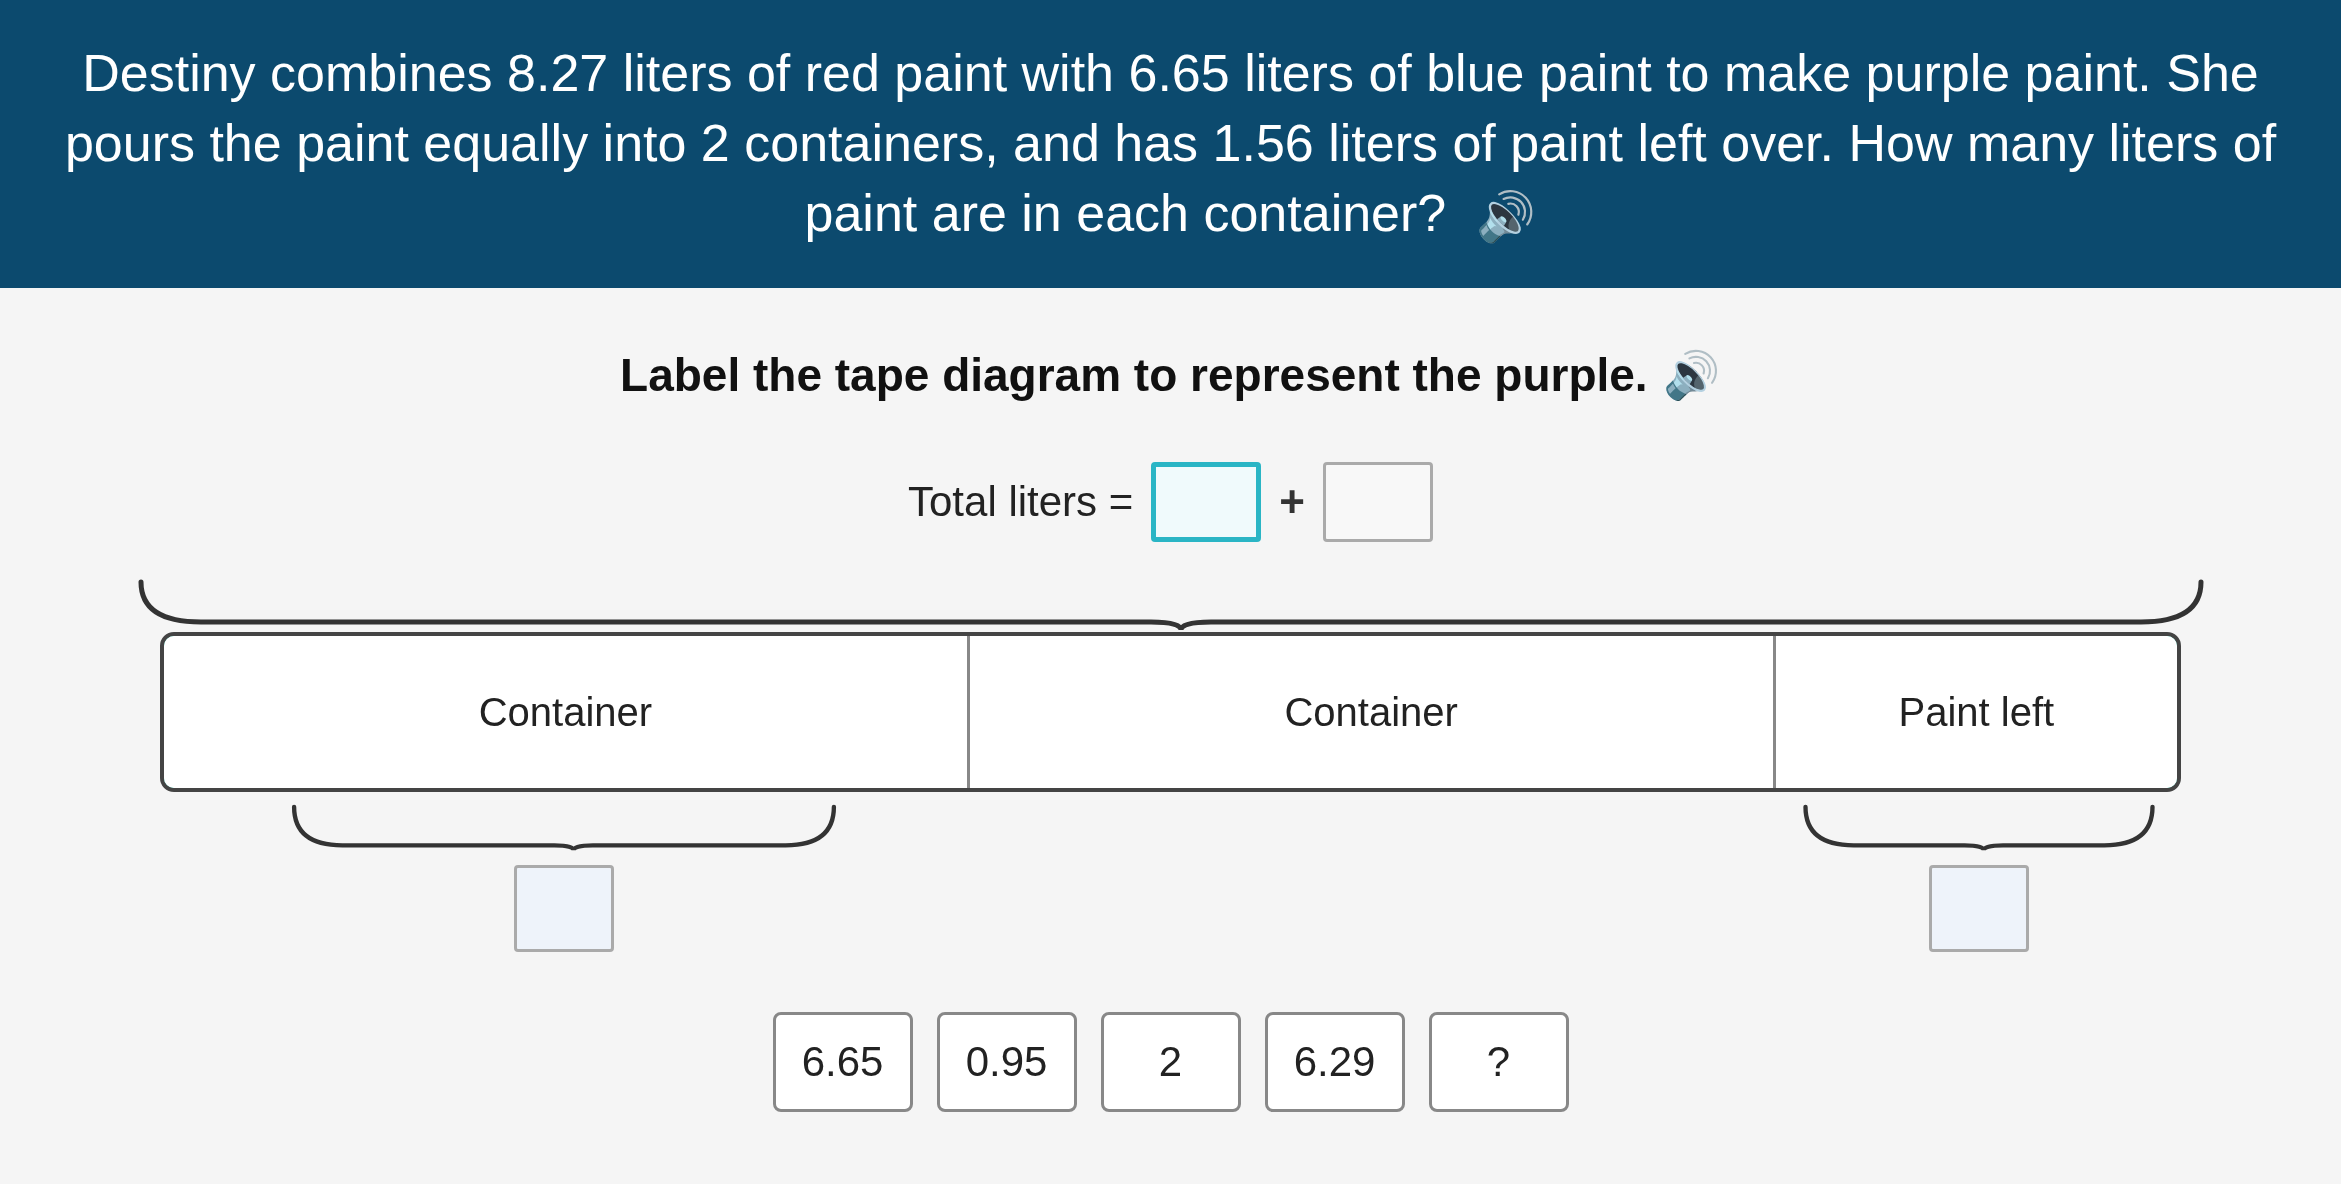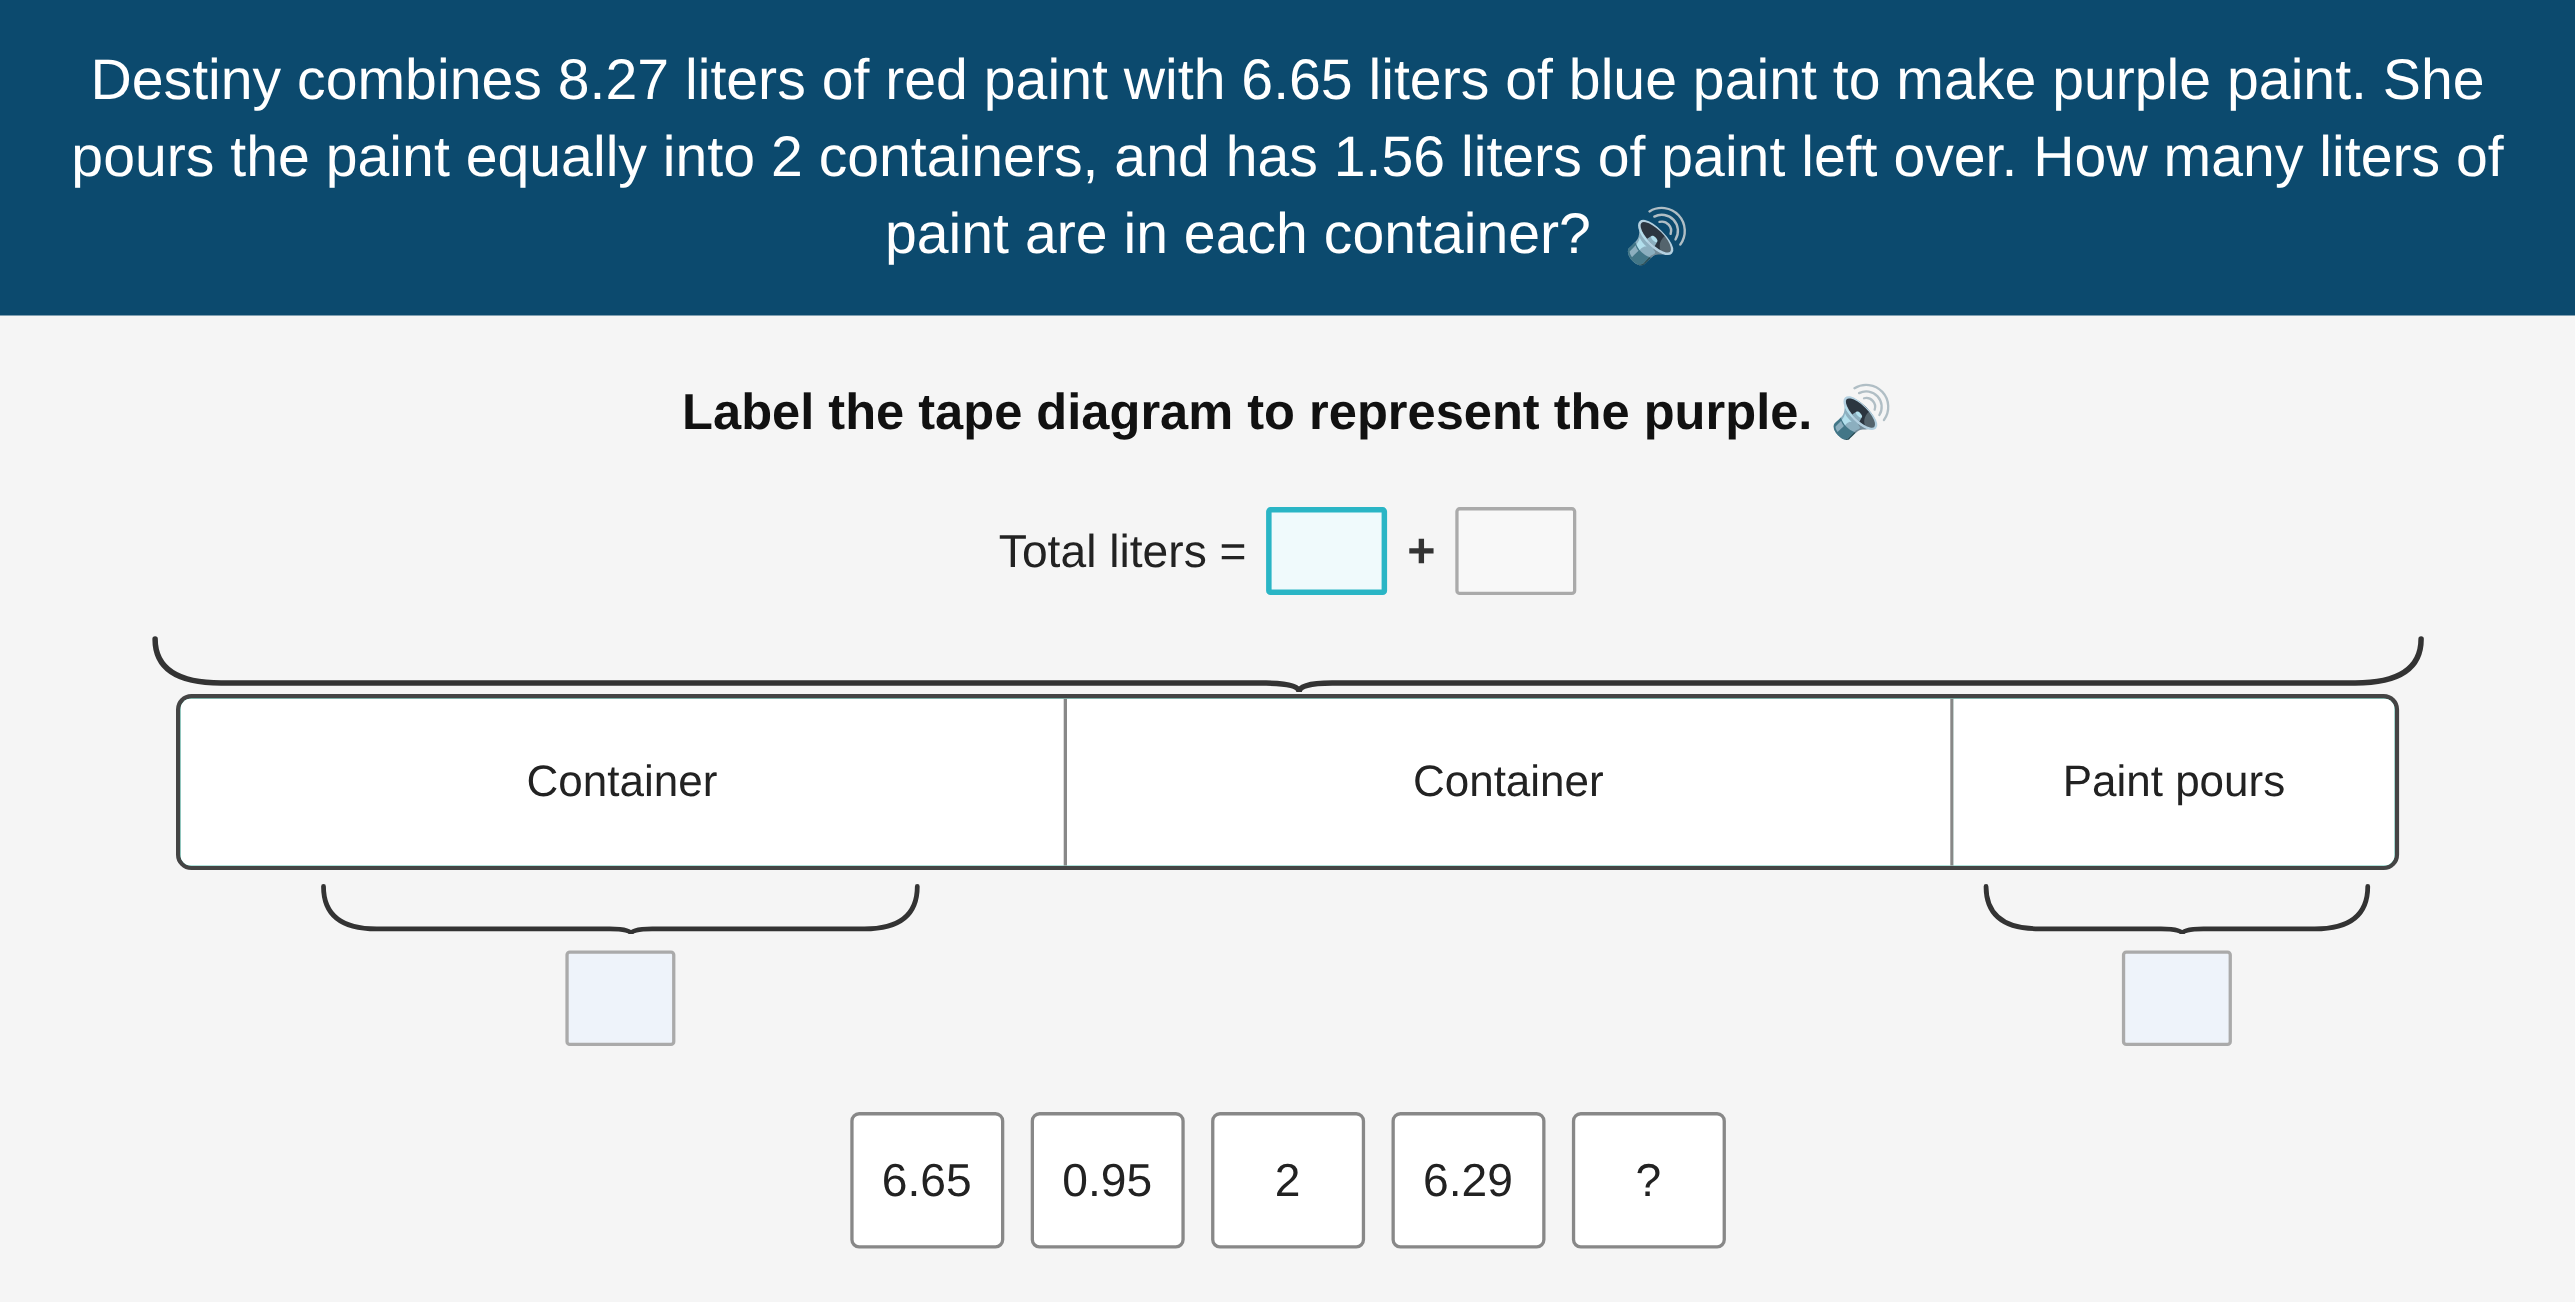--- a/index.html
+++ b/index.html
@@ -150,21 +150,21 @@
     
     .answer-tiles {
       display: flex;
       justify-content: center;
       gap: 24px;
       margin-top: 60px;
     }
 
     .tile {
       width: 140px;
-      height: 124px;
+      height: 100px;
       border: 3px solid #888;
       border-radius: 8px;
       background: white;
       display: flex;
       align-items: center;
       justify-content: center;
       font-size: 42px;
       color: #222;
       cursor: pointer;
     }
@@ -216,21 +216,21 @@
 
         <div class="tape-segment container1">
           <span>Container</span>
         </div>
 
         <div class="tape-segment container2">
           <span>Container</span>
         </div>
 
         <div class="tape-segment paintleft">
-          <span>Paint pours</span>
+          <span>Paint left</span>
         </div>
       </div>
 
       <div class="below-tape">
 
         <div class="left-brace-group">
           <svg width="580" height="55" viewBox="0 0 580 55">
             <path d="M 10 5 Q 10 45 60 45 L 280 45 Q 300 45 300 50 Q 300 45 320 45 L 520 45 Q 570 45 570 5" fill="none" stroke="#333" stroke-width="4.5" stroke-linecap="round"></path>
           </svg>
           <div class="brace-input"></div>

